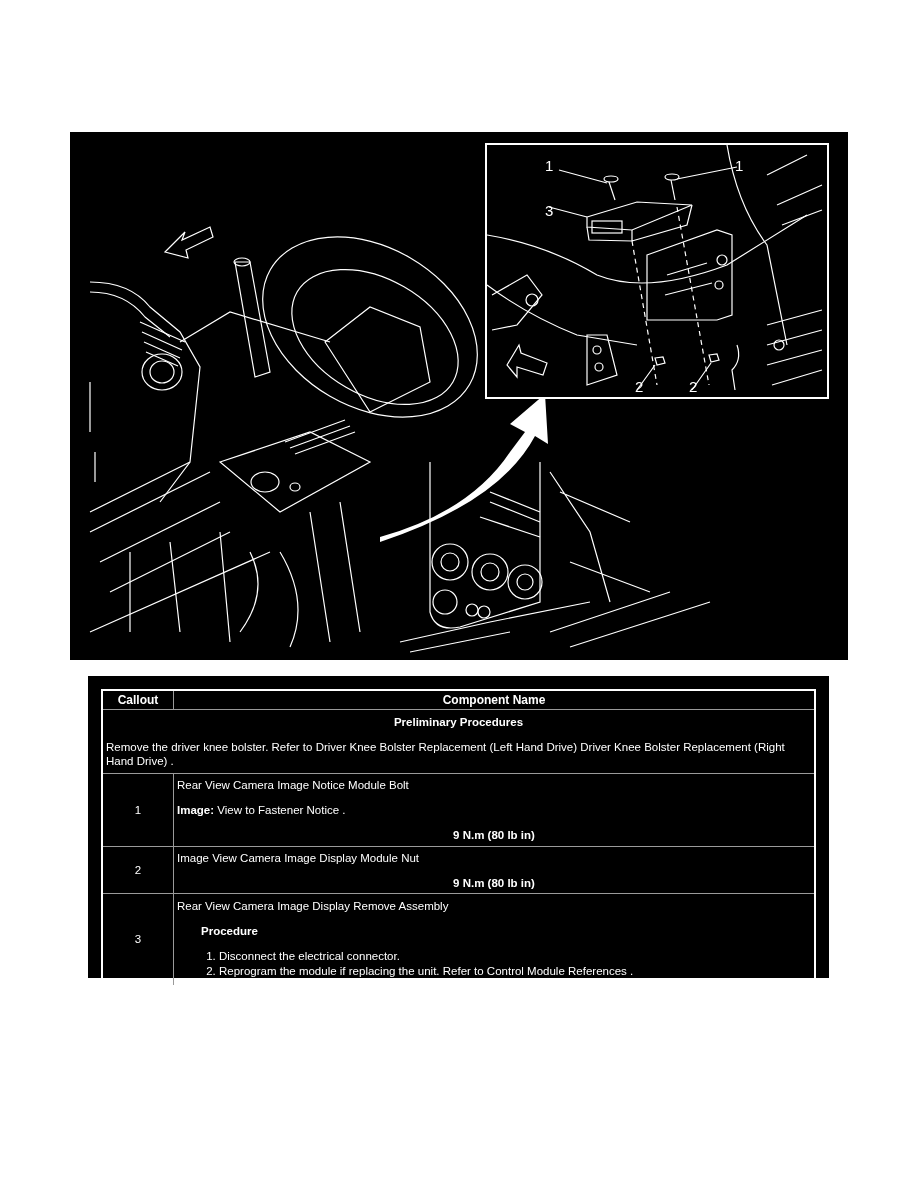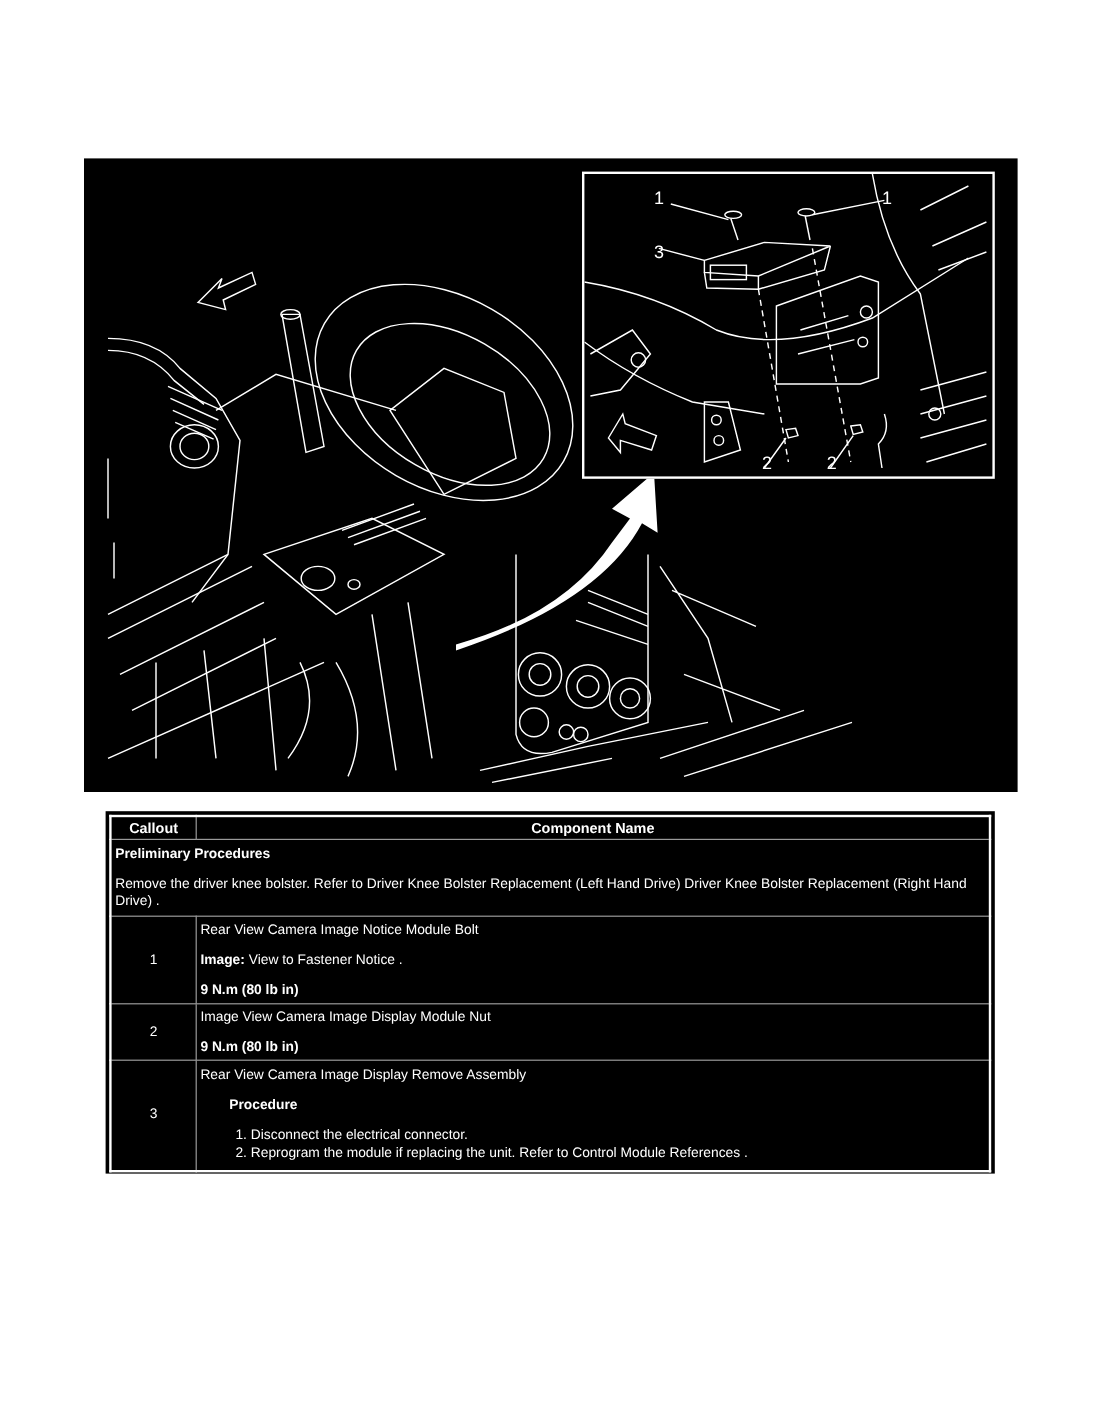--- a/index.html
+++ b/index.html
@@ -1,28 +1,28 @@
 <!DOCTYPE html>
 <html><head>
 <meta charset="utf-8">
 <style>
   html, body { margin:0; padding:0; background:#ffffff; }
   body { width:918px; height:1188px; position:relative; overflow:hidden; font-family:"Liberation Sans", sans-serif; }
   .figure { position:absolute; left:70px; top:132px; width:778px; height:528px; background:#000; overflow:hidden; }
   .figure svg { position:absolute; left:0; top:0; }
   .inset { position:absolute; left:415px; top:11px; width:344px; height:256px; border:2px solid #fff; background:#000; box-sizing:border-box; }
   .callout-num { position:absolute; color:#fff; font-size:15px; font-family:"Liberation Sans", sans-serif; }
-  .tbl-wrap { position:absolute; left:88px; top:676px; width:741px; height:302px; background:#000; box-sizing:border-box; padding:3px; }
+  .tbl-wrap { position:absolute; left:88px; top:676px; width:741px; height:302px; background:#000; box-sizing:border-box; padding:13px; }
   table { width:100%; height:100%; border-collapse:collapse; border:2px solid #fff; color:#fff; font-size:11.5px; }
   td, th { border:1px solid #9a9a9a; vertical-align:middle; padding:0 3px; }
   th { font-weight:bold; font-size:12px; height:18px; text-align:center; }
   td.callout-col { width:64px; text-align:center; }
   .p { margin:0; line-height:14px; }
   .gap { height:11px; }
-  .bold { font-weight:bold; }
+  .bold { font-weight:bold;text-align:center; }
   .proc-head { font-weight:bold; padding-left:24px; }
   ol { margin:0; padding-left:22px; }
   ol li { line-height:15px;margin-left:20px; }
 </style>
 </head>
 <body>
 
 <div class="figure">
   <svg width="778" height="528" viewBox="0 0 778 528">
     <g fill="none" stroke="#fff" stroke-width="1.2">

